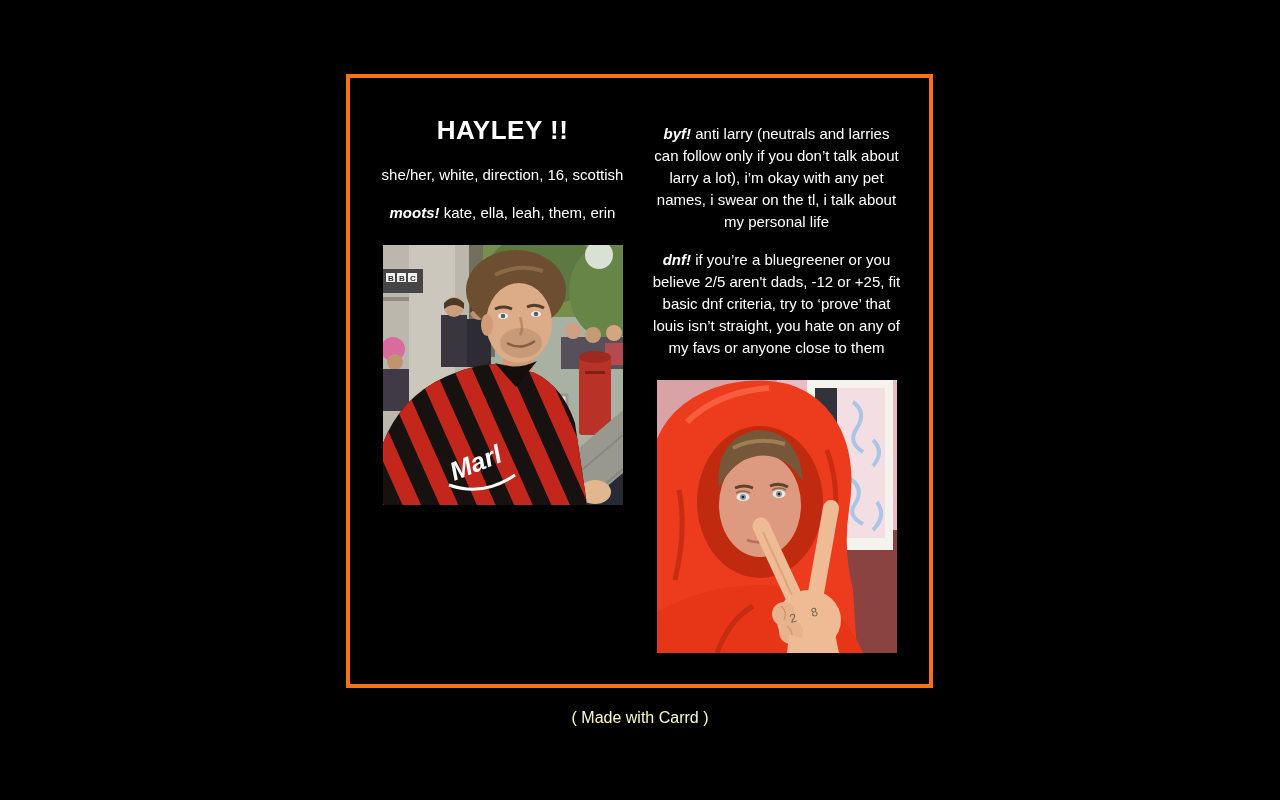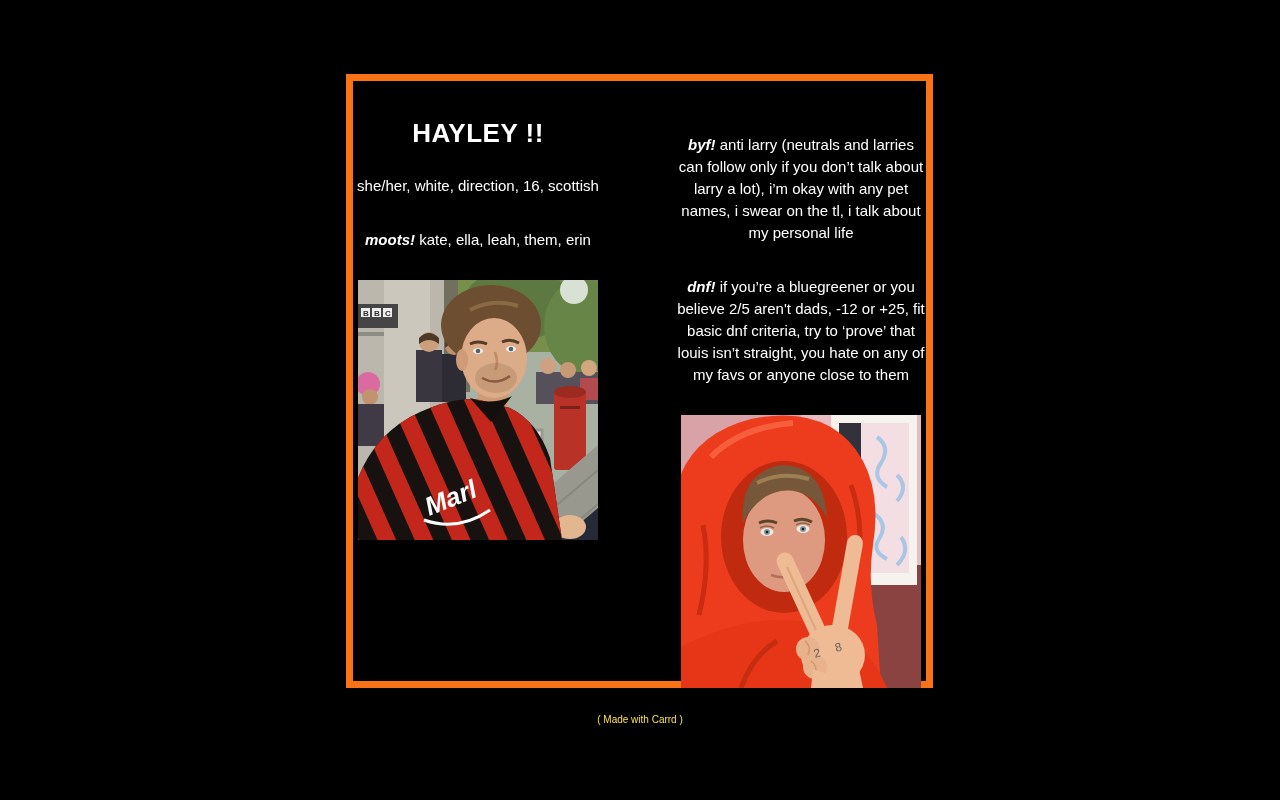--- a/index.html
+++ b/index.html
@@ -7,44 +7,44 @@
   body {
     width: 1280px; height: 800px;
     background: #000;
     font-family: "Liberation Sans", sans-serif;
     overflow: hidden;
   }
   .stage { position: relative; width: 1280px; height: 800px; background: #000; }
   .card {
     position: absolute; left: 346px; top: 74px;
     width: 587px; height: 614px;
-    border: 7px solid #f97316;
-    display: flex; justify-content: space-between; gap: 24px;
+    border: 4px solid #f97316;
+    display: flex; justify-content: center; gap: 24px;
     padding-top: 37px;
   }
   .col { width: 250px; display: flex; flex-direction: column; align-items: center; }
   .col > * + * { margin-top: 13px; }
   .title {
     margin: 0 0 11px 0;
     color: #fff; font-size: 26px; font-weight: bold;
     letter-spacing: 0.5px; line-height: 30px; text-align: center;
   }
   .para {
-    margin: 16px; width: 100%;
+    margin: 8px; width: 100%;
     color: #fff; font-size: 15px; line-height: 22px; text-align: center;
     font-weight: 400;
   }
   .lbl { font-weight: bold; font-style: italic; }
   .photo { display: block; flex: 0 0 auto; }
   .footer {
     position: absolute; left: 0; top: 709px; width: 100%;
     text-align: center;
   }
   .footer a {
-    color: #fde047; font-size: 10px; text-decoration: none;
+    color: #fef9c3; font-size: 16px; text-decoration: none;
     font-family: "Liberation Sans", sans-serif;
   }
 </style>
 </head>
 <body>
 
 <div class="stage">
   <div class="card">
 
     <div class="col">

